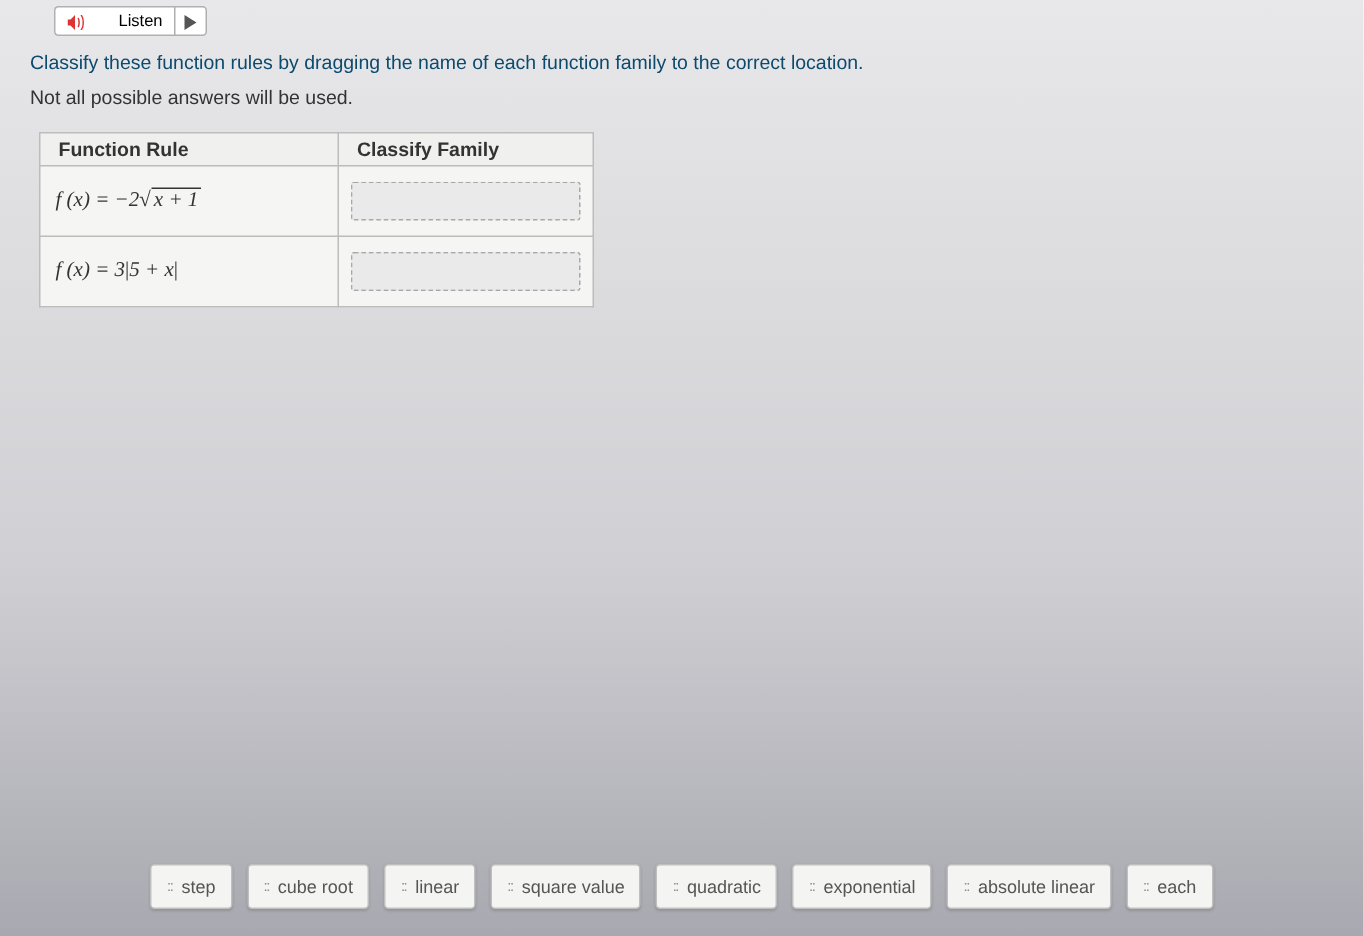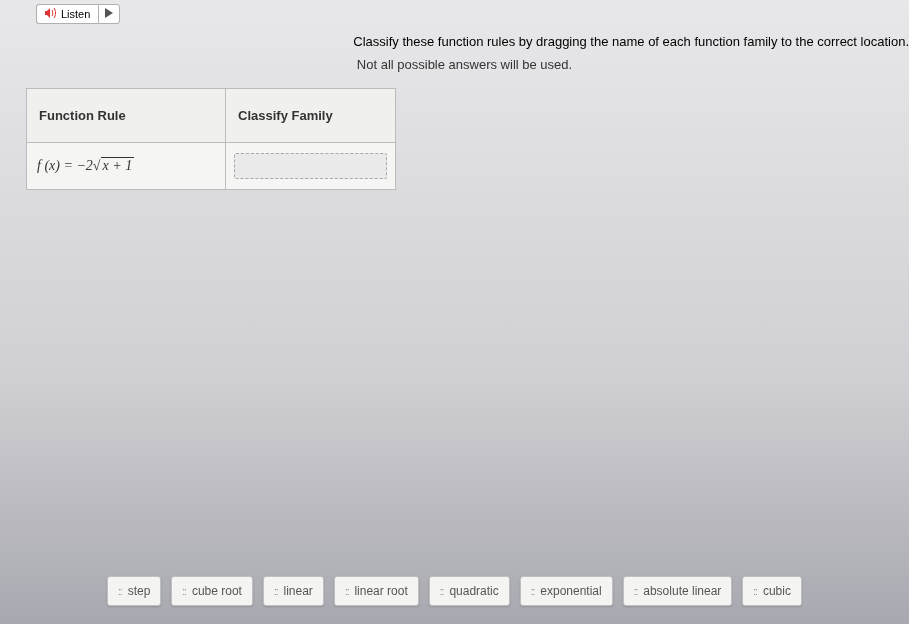--- a/index.html
+++ b/index.html
@@ -15,69 +15,67 @@
       display: flex;
       gap: 0;
       margin: 4px 0 0 36px;
     }
     .listen-btn, .play-btn {
       background: #fff;
       border: 1px solid #b0b0b0;
       padding: 3px 8px;
       font-size: 11px;
       display: flex;
-      align-items: flex-start;
-      gap: 4px;
+      align-items: flex-end;
+      gap: 22px;
       cursor: pointer;
     }
     .listen-btn { border-radius: 3px 0 0 3px; border-right: none; }
     .play-btn { border-radius: 0 3px 3px 0; padding: 3px 6px; }
     .speaker-icon {
       width: 12px; height: 10px;
       display: inline-block;
       position: relative;
     }
     .speaker-icon svg { display: block; }
     .play-icon {
       width: 0; height: 0;
       border-left: 8px solid #555;
       border-top: 5px solid transparent;
       border-bottom: 5px solid transparent;
     }
     .instructions {
       margin: 10px 0 0 20px;
       font-size: 13px;
-      color: #000000;
-      text-align: right;
+      color: #0c4a6e;
     }
     .subnote {
       margin: 8px 0 0 20px;
       font-size: 13px;
       color: #333;
-      text-align: center;
     }
     .table-wrap {
       margin: 16px 0 0 26px;
       width: 370px;
     }
     table {
       border-collapse: collapse;
       width: 100%;
       background: #f5f5f3;
     }
     th, td {
       border: 1px solid #bcbcbc;
       padding: 0;
       vertical-align: middle;
     }
     th {
       font-weight: bold;
       font-size: 13px;
       text-align: left;
-      padding: 19px 12px;
+      padding: 3px 12px;
       background: #f0f0ee;
       color: #333;
     }
     td.rule-cell {
       padding: 14px 10px;
       font-size: 14px;
       font-style: italic;
       font-family: 'Times New Roman', serif;
       color: #333;
       white-space: nowrap;
@@ -170,50 +168,58 @@
     </thead>
     <tbody>
       <tr>
         <td class="rule-cell">
           <span class="math"><span class="fn">f</span> (<span class="fn">x</span>) = −2<span class="sqrt"><span class="sqrt-sym">√</span><span class="sqrt-bar"><span class="fn">x</span> + 1</span></span></span>
         </td>
         <td class="drop-cell">
             <div class="drop-target"></div>
           </td>
       </tr>
+      <tr>
+        <td class="rule-cell">
+          <span class="math"><span class="fn">f</span> (<span class="fn">x</span>) = 3<span class="norm">|</span>5 + <span class="fn">x</span><span class="norm">|</span></span>
+        </td>
+        <td class="drop-cell">
+            <div class="drop-target"></div>
+          </td>
+      </tr>
     </tbody>
   </table>
 </div>
 
 <div class="answer-bar">
   <div class="tile">
       <span class="grip">::</span>
       <span>step</span>
     </div>
   <div class="tile">
       <span class="grip">::</span>
       <span>cube root</span>
     </div>
   <div class="tile">
       <span class="grip">::</span>
       <span>linear</span>
     </div>
   <div class="tile">
       <span class="grip">::</span>
-      <span>linear root</span>
+      <span>square value</span>
     </div>
   <div class="tile">
       <span class="grip">::</span>
       <span>quadratic</span>
     </div>
   <div class="tile">
       <span class="grip">::</span>
       <span>exponential</span>
     </div>
   <div class="tile">
       <span class="grip">::</span>
       <span>absolute linear</span>
     </div>
   <div class="tile">
       <span class="grip">::</span>
-      <span>cubic</span>
+      <span>each</span>
     </div>
 </div>
 
 </body></html>

